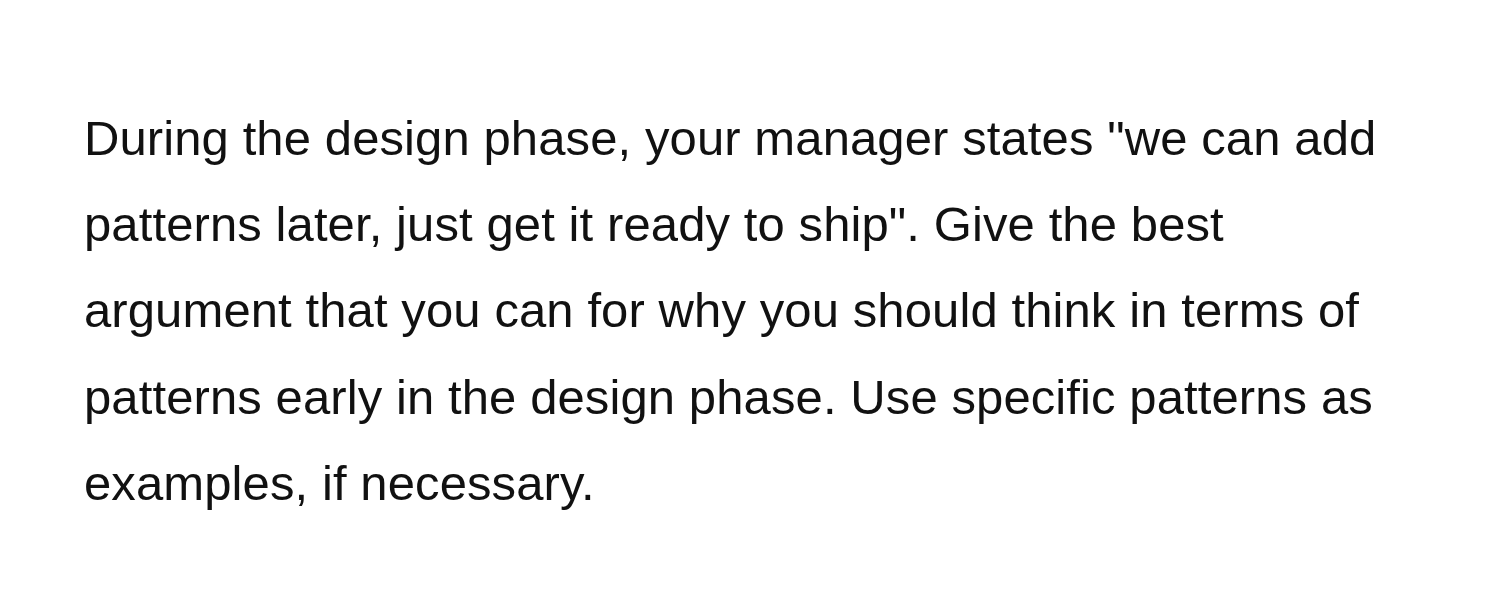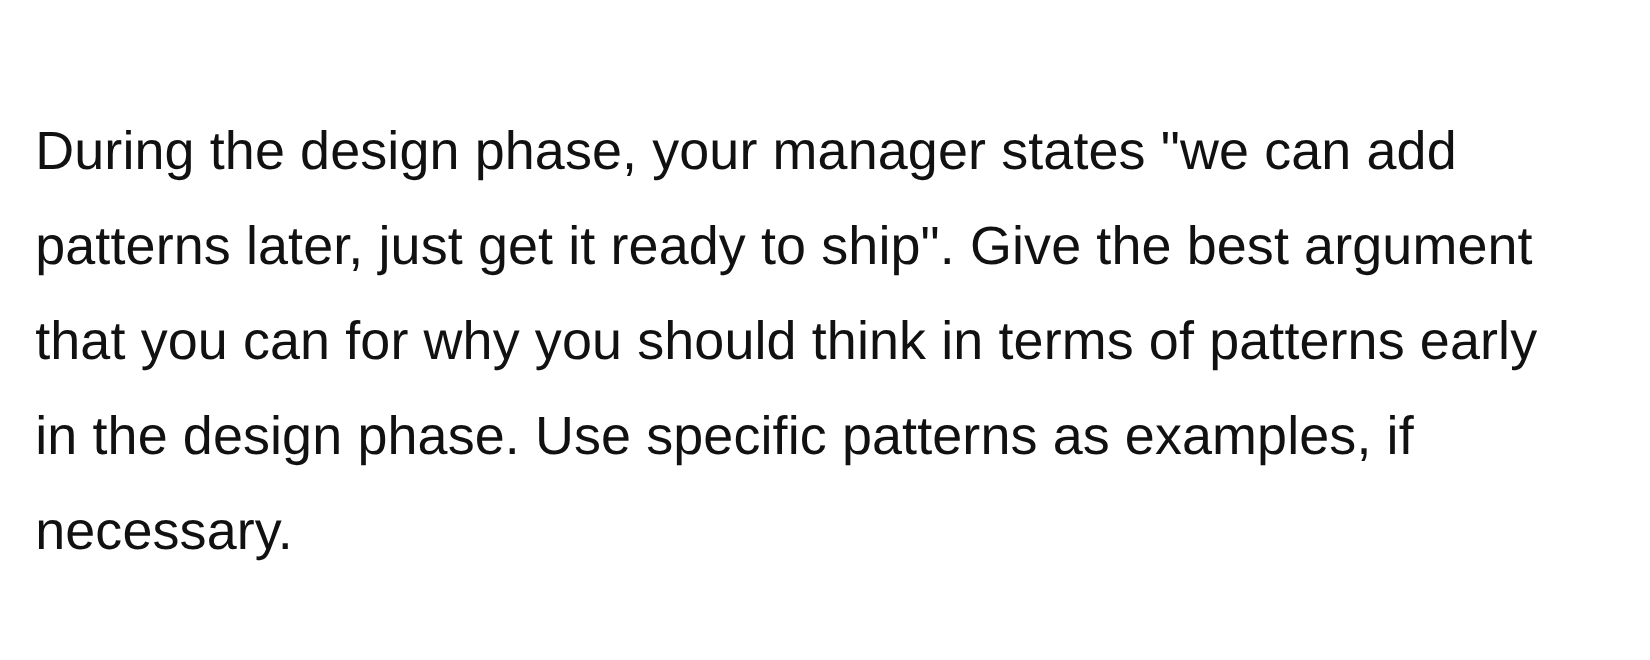--- a/index.html
+++ b/index.html
@@ -9,21 +9,21 @@
     }
     html, body {
       width: 1500px;
       height: 600px;
       background: #ffffff;
       font-family: -apple-system, BlinkMacSystemFont, "Segoe UI", Helvetica, Arial, sans-serif;
     }
     .page {
       width: 1500px;
       height: 600px;
-      padding: 95px 70px 70px 32px;
+      padding: 95px 70px 70px 84px;
     }
     .question-text {
       font-size: 49px;
       line-height: 1.76;
       color: #111111;
       font-weight: 400;
       letter-spacing: 0.1px;
     }
   </style>
 </head>

